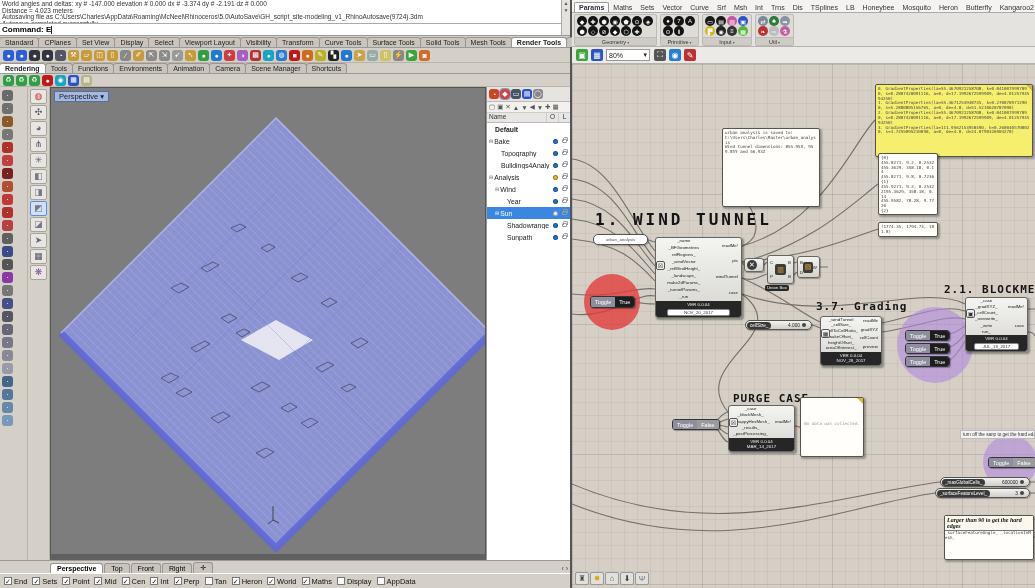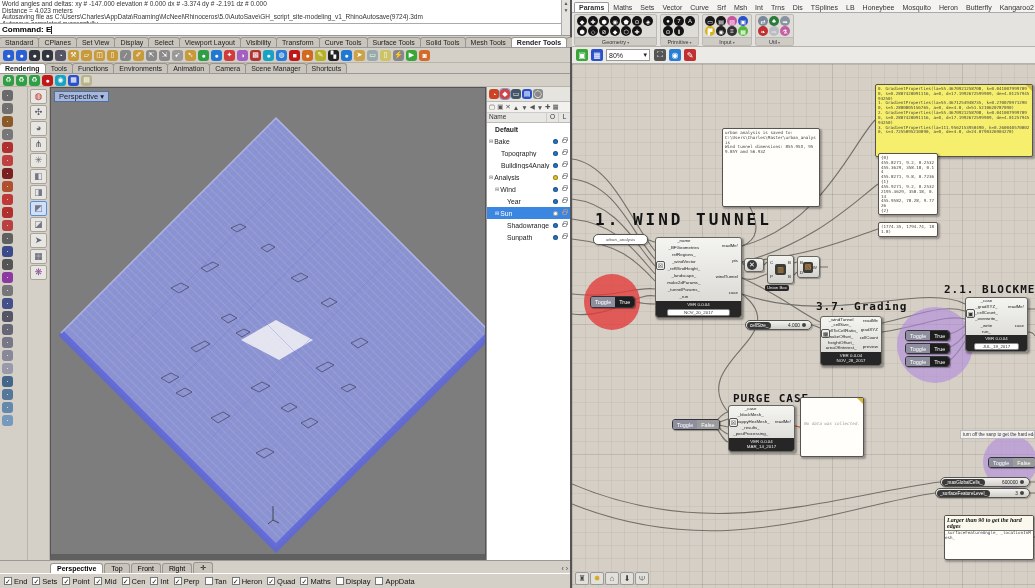--- a/index.html
+++ b/index.html
@@ -425,21 +425,21 @@
       <span class="osnap-item">
         <span class="cbx"></span>
         <span>Tan</span>
       </span>
       <span class="osnap-item">
         <span class="cbx">✓</span>
         <span>Heron</span>
       </span>
       <span class="osnap-item">
         <span class="cbx">✓</span>
-        <span>Quad</span>
+        <span>World</span>
       </span>
       <span class="osnap-item">
         <span class="cbx">✓</span>
         <span>Maths</span>
       </span>
       <span class="osnap-item">
         <span class="cbx"></span>
         <span>Display</span>
       </span>
       <span class="osnap-item">

